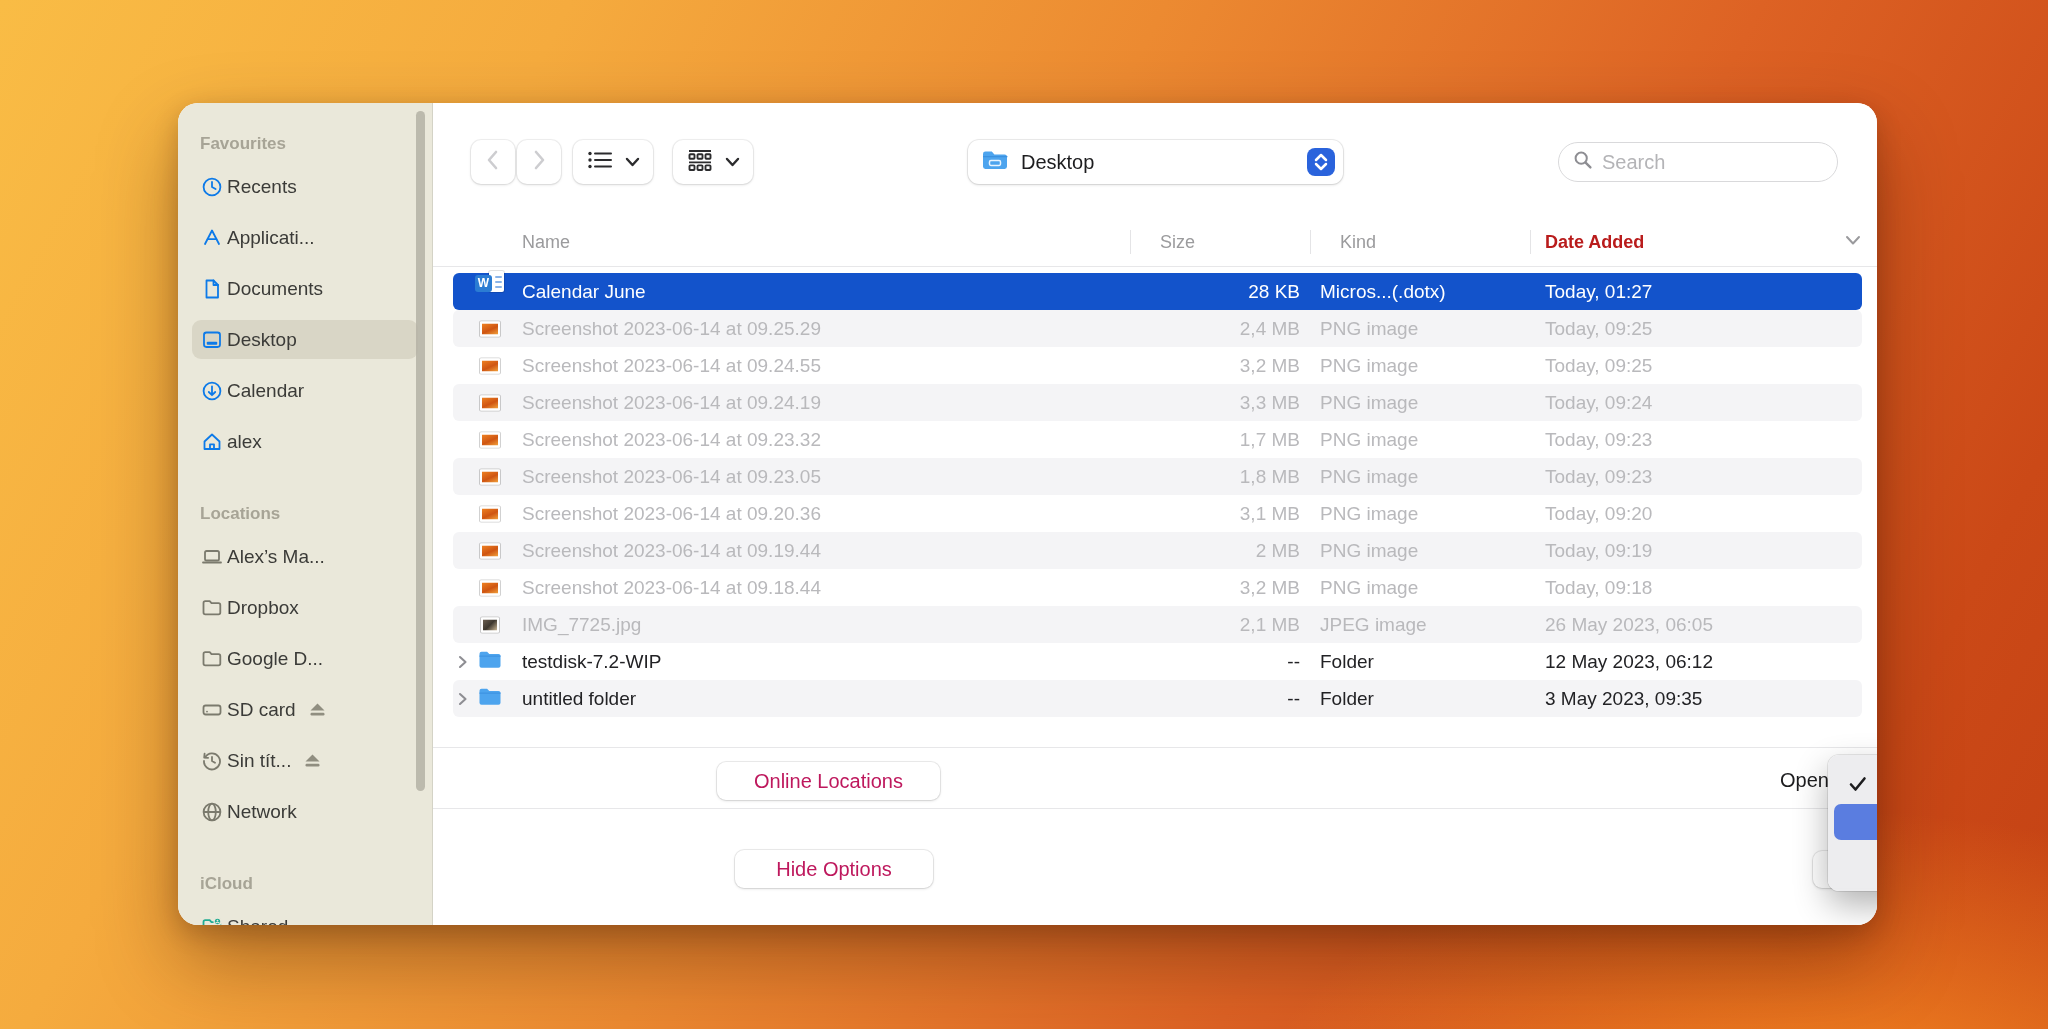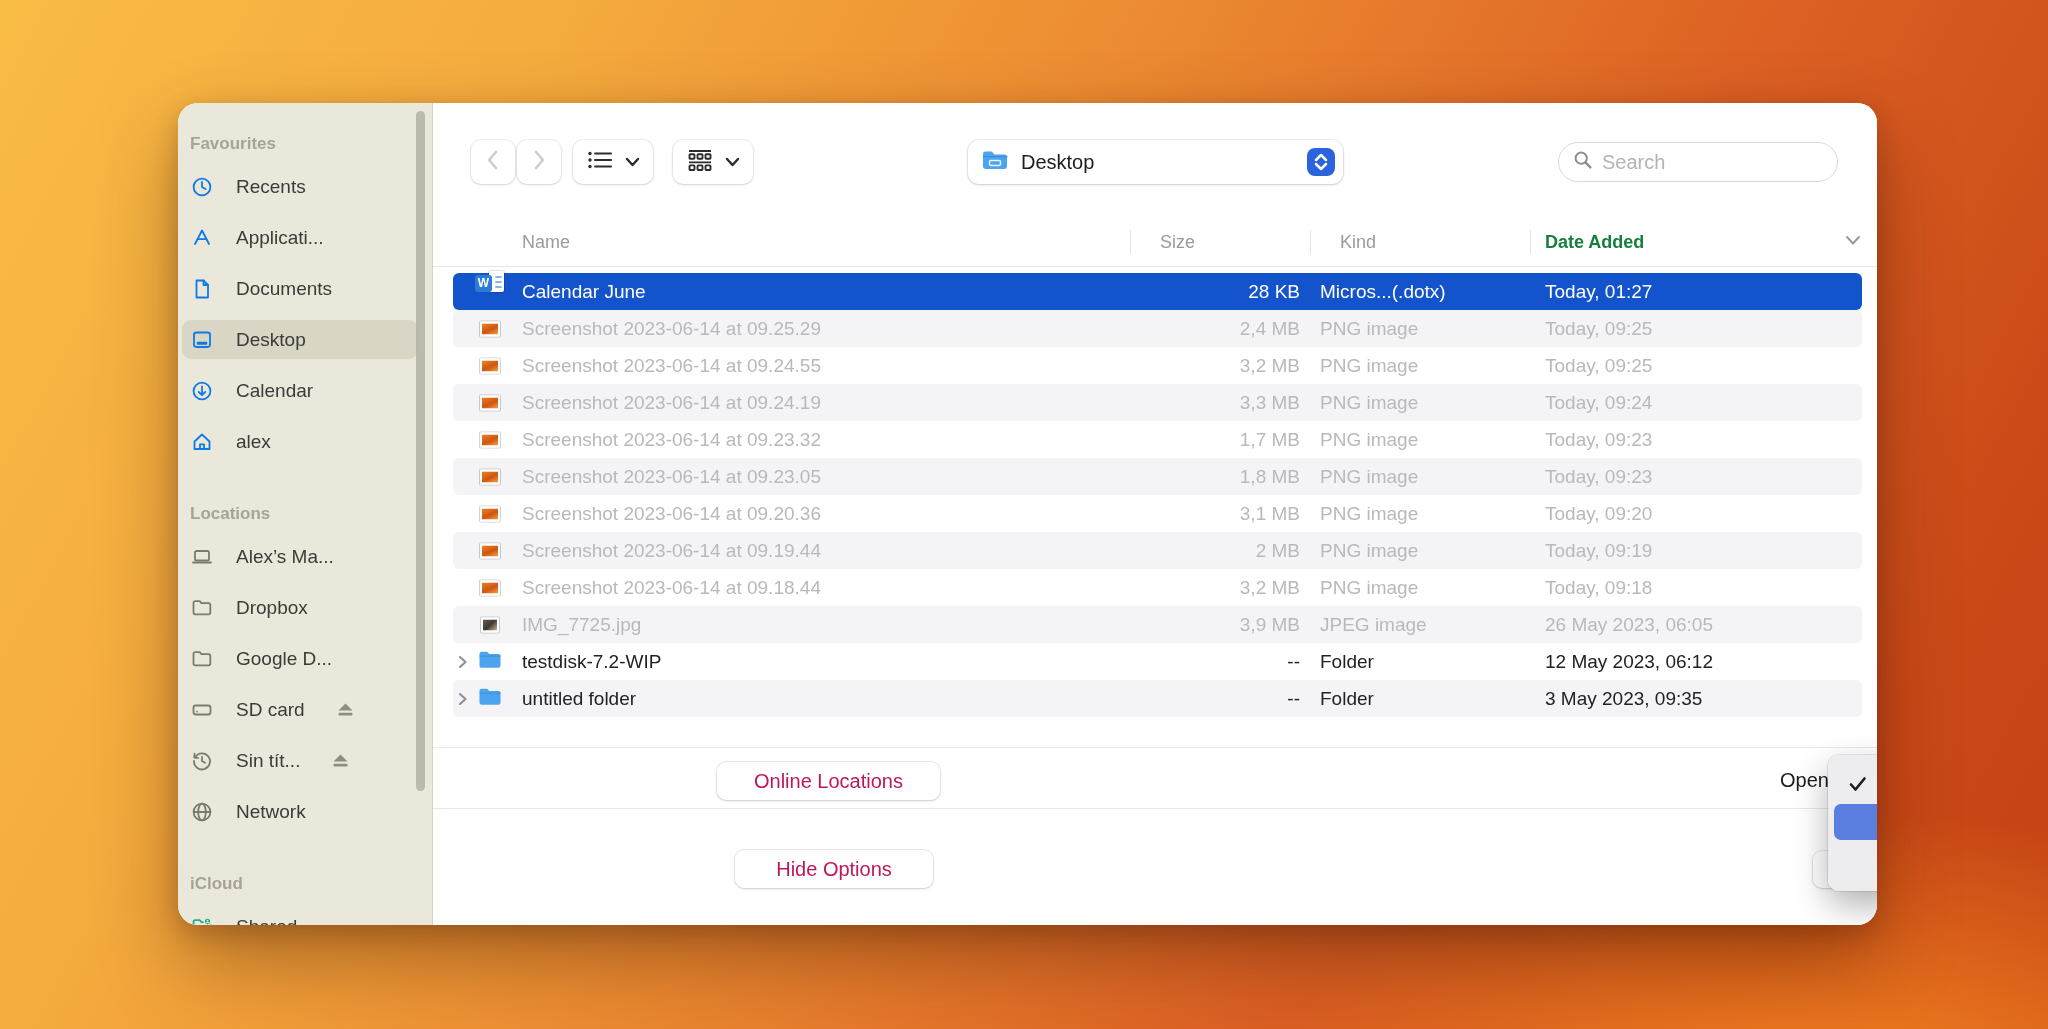--- a/index.html
+++ b/index.html
@@ -13,25 +13,25 @@
   }
   .window {
     position:absolute; left:178px; top:103px; width:1699px; height:822px;
     border-radius:20px; overflow:hidden; background:#ffffff;
     box-shadow:0 36px 80px rgba(60,20,0,.38), 0 8px 24px rgba(60,20,0,.22);
   }
   
   .sidebar {
     position:absolute; left:0; top:0; width:255px; height:100%;
     background:#eae8da; border-right:1px solid rgba(0,0,0,.09);
-    padding:28px 0 0 12px;
+    padding:28px 0 0 22px;
   }
   .sec-label { height:30px; font-size:17px; font-weight:700; color:#a7a496; line-height:26px; }
   .sec + .sec .sec-label { margin-top:34px; }
-  .sb-item { height:51px; display:flex; align-items:center; gap:22px; position:relative; }
+  .sb-item { height:51px; display:flex; align-items:center; gap:3px; position:relative; }
   .sb-item .sb-hl { position:absolute; left:-8px; right:14px; top:6px; bottom:6px; border-radius:9px; background:transparent; }
   .sb-item.selected .sb-hl { background:#d9d6c6; }
   .sb-item .sbicon { width:24px; height:24px; flex:0 0 24px; display:flex; align-items:center; justify-content:center; position:relative; z-index:1; }
   .sb-item .sblabel { font-size:19px; color:#3b3b38; position:relative; z-index:1; white-space:nowrap; }
   .sb-item .eject { margin-left:10px; position:relative; z-index:1; display:flex; }
   .c-blue { color:#0d7ae8; } .c-teal { color:#23ac92; } .c-gray { color:#7b7a6d; }
   .sb-scrollbar { position:absolute; right:7px; top:8px; width:9px; height:680px; border-radius:5px; background:#b4b2a5; opacity:.85; }
   
   .main { position:absolute; left:255px; top:0; right:0; bottom:0; background:#fff; }
   .tbtn {
@@ -51,21 +51,21 @@
   .searchbox {
     position:absolute; left:1125px; top:39px; width:280px; height:40px; border-radius:20px;
     background:#fff; border:1px solid #d9d9db; display:flex; align-items:center; padding-left:14px; gap:9px;
   }
   .searchbox input { border:none; outline:none; font-size:20px; color:#444; width:210px; background:transparent; font-family:inherit; }
   .searchbox input::placeholder { color:#b4b4b7; }
   .hline { position:absolute; left:0; right:0; height:1px; background:#e7e7e9; }
   
   .lheader { position:absolute; left:0; right:0; top:115px; height:48px; background:#fff; }
   .lheader .col { position:absolute; top:50%; transform:translateY(-50%); font-size:18px; color:#9b9b9d; }
-  .lheader .col.sorted { color:#15803d; font-weight:700; }
+  .lheader .col.sorted { color:#b91c1c; font-weight:700; }
   .vsep { position:absolute; top:12px; height:24px; width:1px; background:#e4e4e6; }
   .sortchev { position:absolute; top:17px; display:flex; }
   
   .rows { position:absolute; left:20px; top:170px; width:1409px; }
   .row { position:relative; height:37px; border-radius:6px; font-size:19px; color:#222225; }
   .row.alt { background:#f4f4f6; }
   .row.selected { background:#1353cb; color:#fff; }
   .row.disabled { color:#b9b9bc; }
   .row span { position:absolute; top:50%; transform:translateY(-50%); white-space:nowrap; }
   .row .disc { left:4px; display:flex; }
@@ -461,21 +461,21 @@
           <span class="fname">Screenshot 2023-06-14 at 09.18.44</span>
           <span class="fsize">3,2 MB</span>
           <span class="fkind">PNG image</span>
           <span class="fdate">Today, 09:18</span>
         </div>
         <div class="row alt disabled">
           <span class="ficon">
             <span class="ic-photo"></span>
           </span>
           <span class="fname">IMG_7725.jpg</span>
-          <span class="fsize">3,9 MB</span>
+          <span class="fsize">2,1 MB</span>
           <span class="fkind">JPEG image</span>
           <span class="fdate">26 May 2023, 06:05</span>
         </div>
         <div class="row">
           <span class="disc">
             <svg width="11" height="16" viewBox="0 0 11 16">
               <polyline points="3,3 8.5,8 3,13" fill="none" stroke="#8e8e93" stroke-width="2.1" stroke-linecap="round" stroke-linejoin="round"></polyline>
             </svg>
           </span>
           <span class="ficon">

